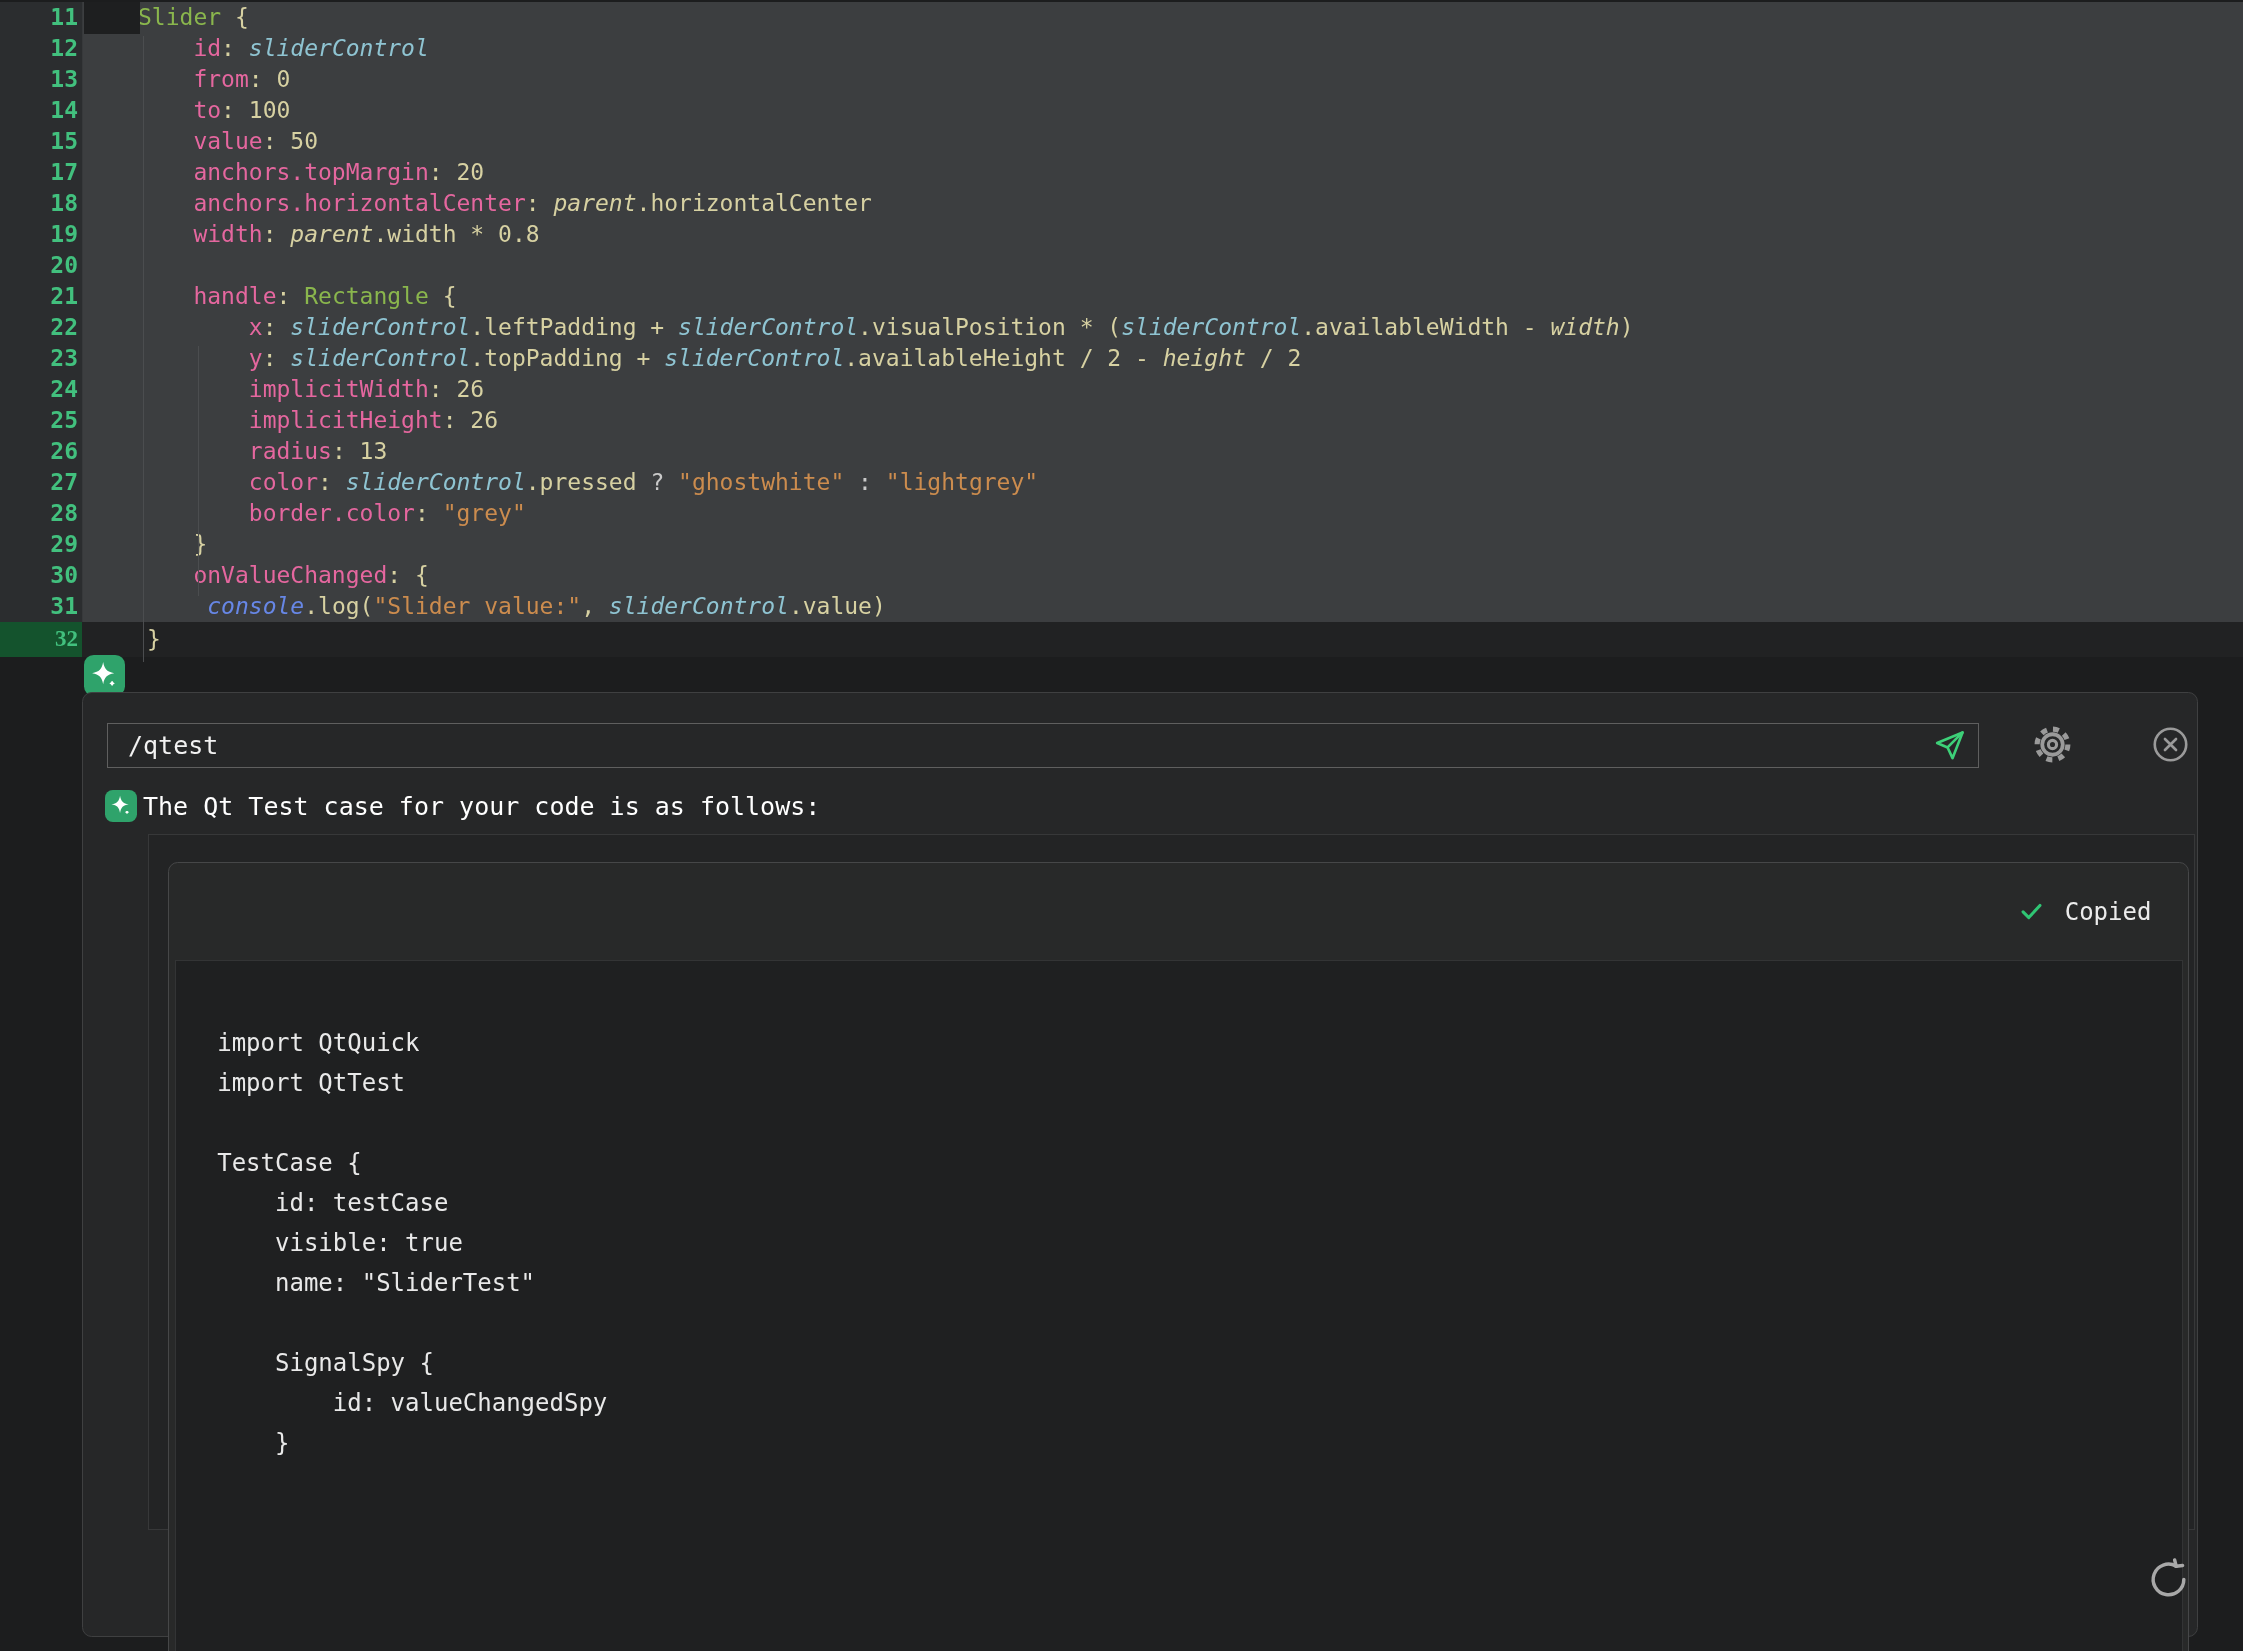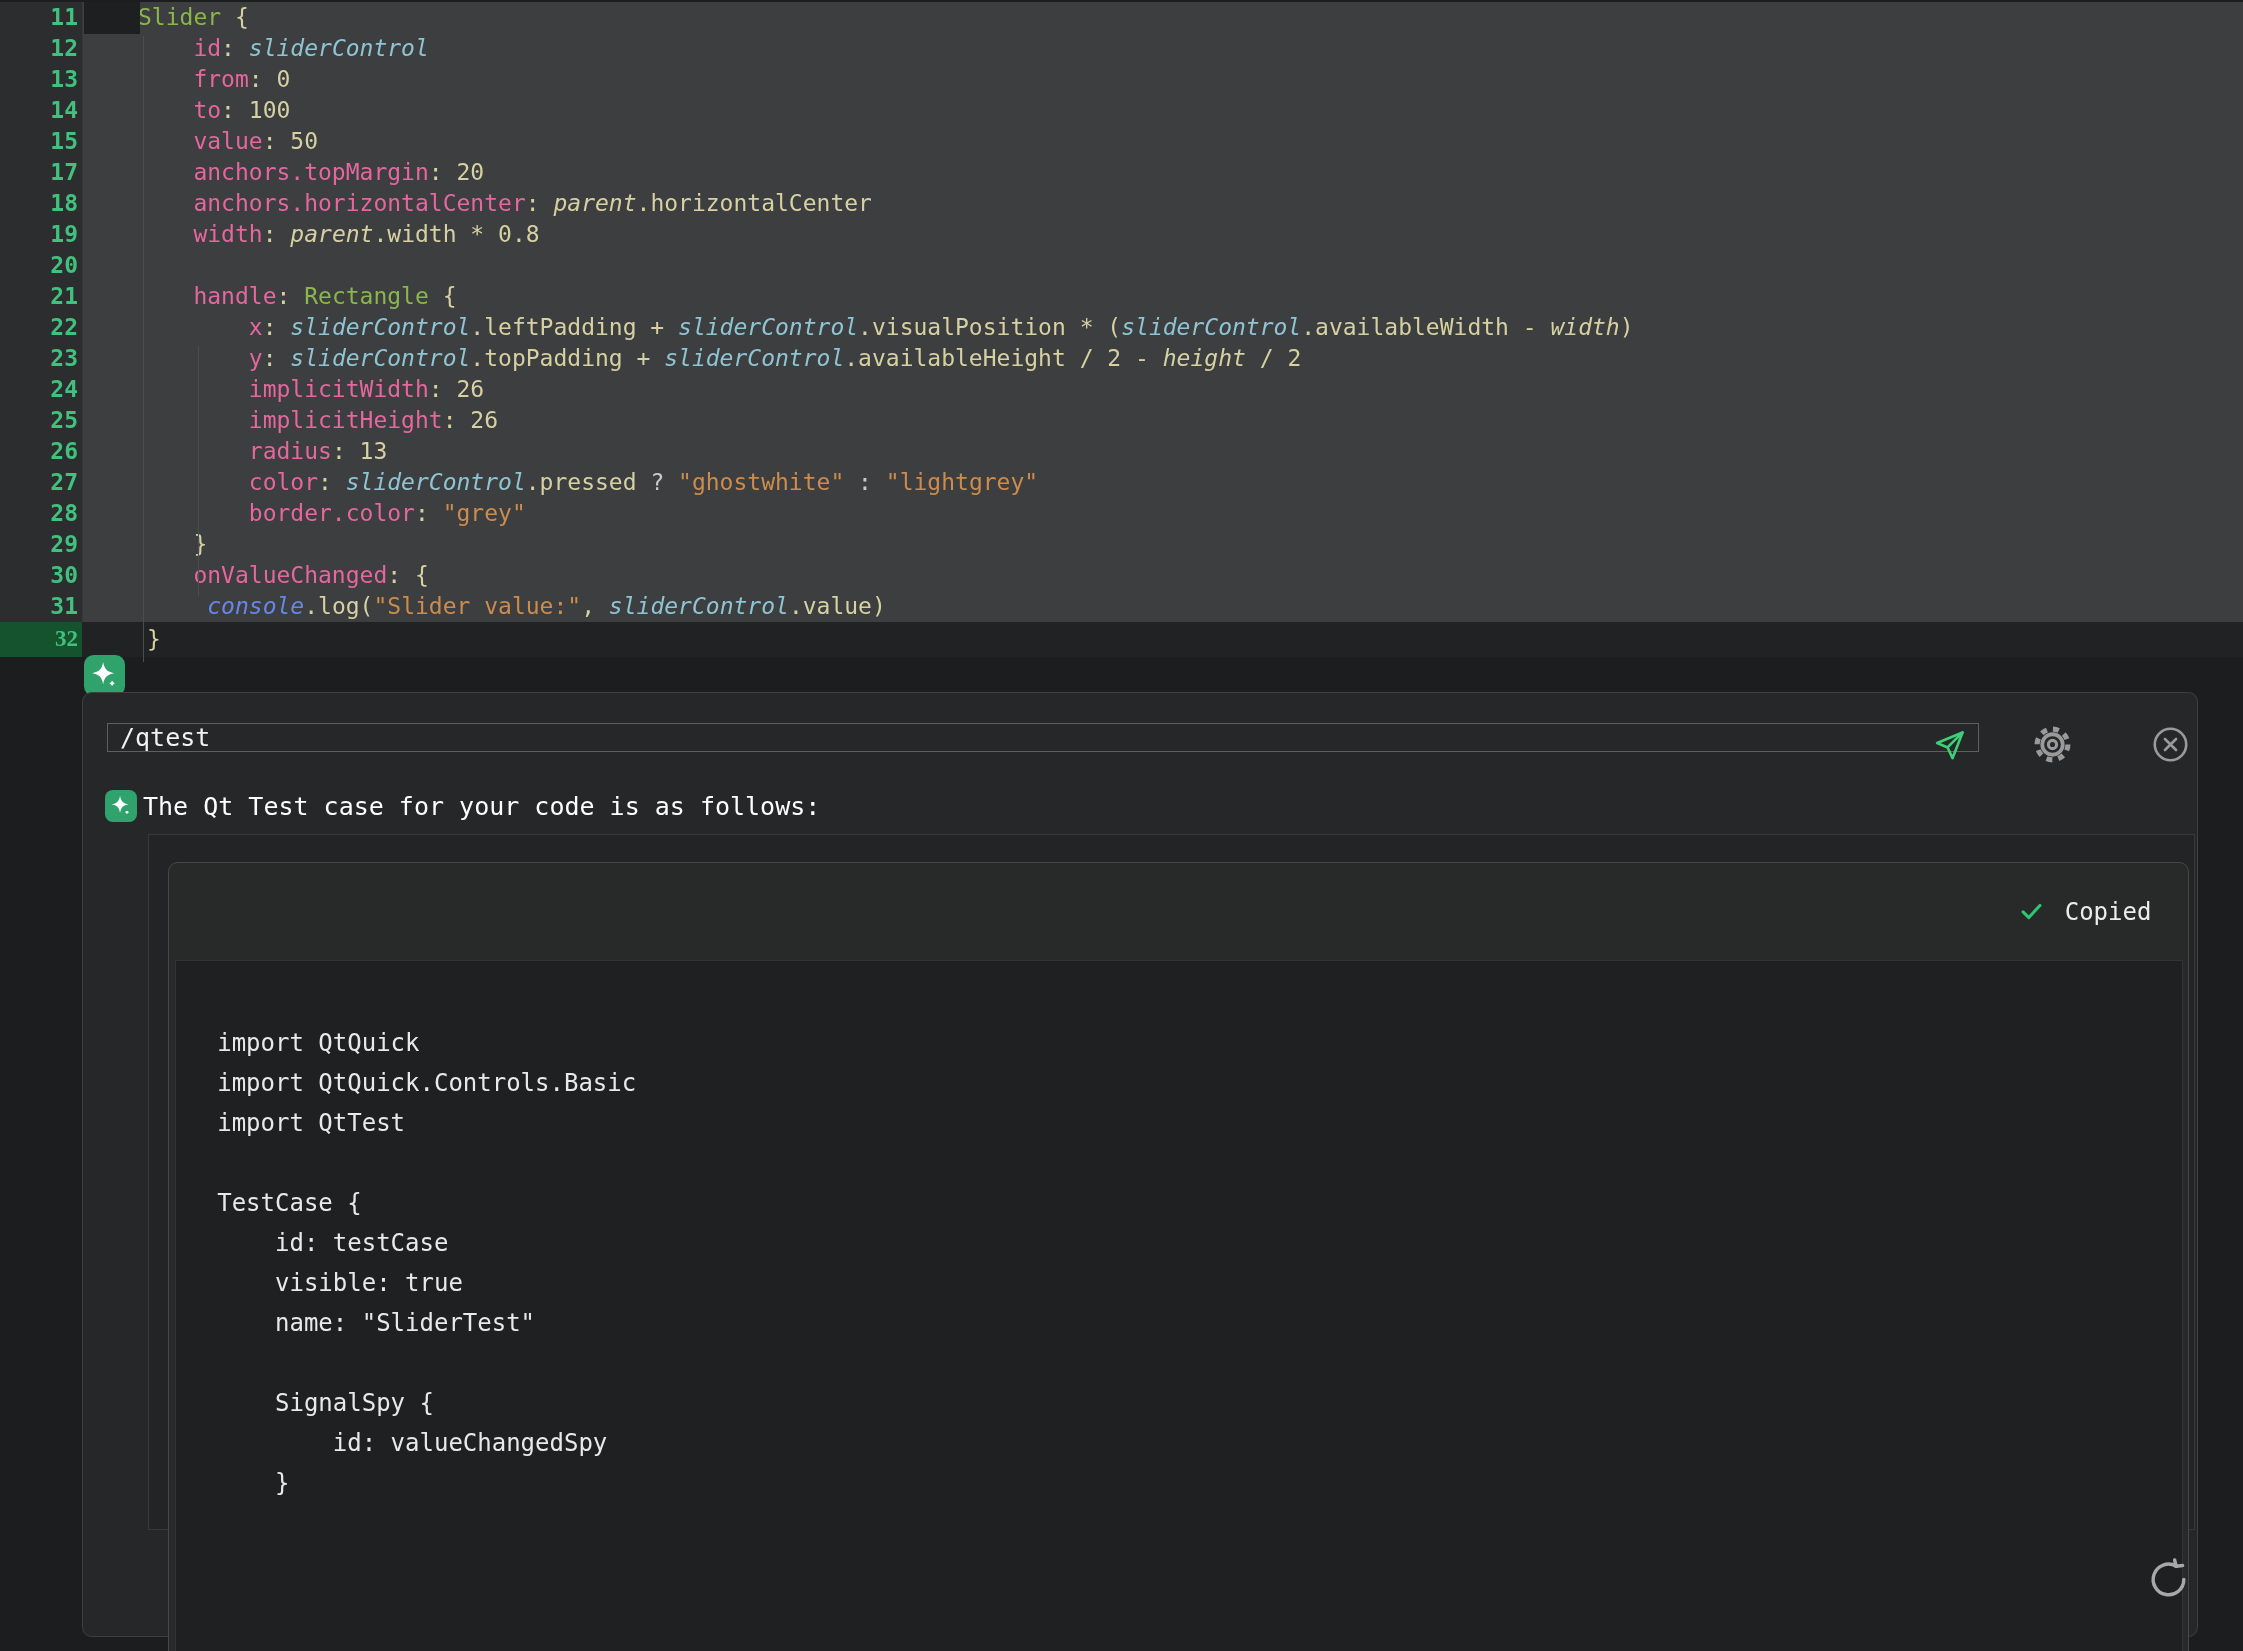--- a/index.html
+++ b/index.html
@@ -28,22 +28,22 @@
   .guide{position:absolute;width:1px;background:#4b4d4f;}
   .g1{left:143px;top:34px;height:626px;}
   .g2{left:198px;top:344px;height:250px;}
   
   .sparkle{background:#2fa36b;border-radius:8.7px;display:flex;align-items:center;justify-content:center;}
   .sparkle svg{width:76%;height:76%;}
   .line-ai{position:absolute;left:84px;top:655px;width:41px;height:41px;border-radius:9.7px;}
   
   .panel{position:absolute;left:82px;top:692px;width:2116px;height:945px;background:#262728;
          border:1px solid #3f4041;border-radius:9.7px;box-sizing:border-box;}
-  .prompt-input{position:absolute;left:24px;top:30px;width:1872px;height:29px;box-sizing:border-box;
-                border:1px solid #5f5f5f;display:flex;align-items:center;padding-left:12px;text-align:right;}
+  .prompt-input{position:absolute;left:24px;top:30px;width:1872px;height:45px;box-sizing:border-box;
+                border:1px solid #5f5f5f;display:flex;align-items:center;padding-left:20px;text-align:right;}
   .prompt-text{color:#f2f2f2;font-size:25px;}
   .send-btn{position:absolute;right:11.6px;top:4.9px;width:33px;height:33px;background:none;border:none;padding:0;cursor:pointer;}
   .icon-btn{position:absolute;background:none;border:none;padding:0;cursor:pointer;}
   .gear-btn{left:1949px;top:31px;width:41px;height:41px;}
   .close-btn{left:2069px;top:33px;width:37px;height:37px;}
   .msg-row{position:absolute;left:22px;top:97px;height:32px;display:flex;align-items:center;}
   .msg-sparkle{width:32px;height:32px;border-radius:7.8px;}
   .msg-text{margin-left:6px;color:#ffffff;font-size:25px;}
   .msg-container{position:absolute;left:65px;top:141px;width:2047px;height:696px;box-sizing:border-box;
                  background:#232425;border:1px solid #373839;}
@@ -220,21 +220,20 @@
     <div class="msg-container">
       <div class="code-widget">
         <div class="code-header">
           <svg width="27" height="27" viewBox="0 0 16 16" fill="none" stroke="#2fc573" stroke-width="1.8" stroke-linecap="round" stroke-linejoin="round">
             <path d="M3 8.2 L6.4 11.6 L13 4.4"></path>
           </svg>
           <span class="copied-label">Copied</span>
         </div>
         <div class="code-body" id="code-body">
             <div class="code-line">import QtQuick</div>
-            <div class="code-line">import QtQuick.Controls.Basic</div>
             <div class="code-line">import QtTest</div>
             <div class="code-line"></div>
             <div class="code-line">TestCase {</div>
             <div class="code-line">    id: testCase</div>
             <div class="code-line">    visible: true</div>
             <div class="code-line">    name: "SliderTest"</div>
             <div class="code-line"></div>
             <div class="code-line">    SignalSpy {</div>
             <div class="code-line">        id: valueChangedSpy</div>
             <div class="code-line">    }</div>

